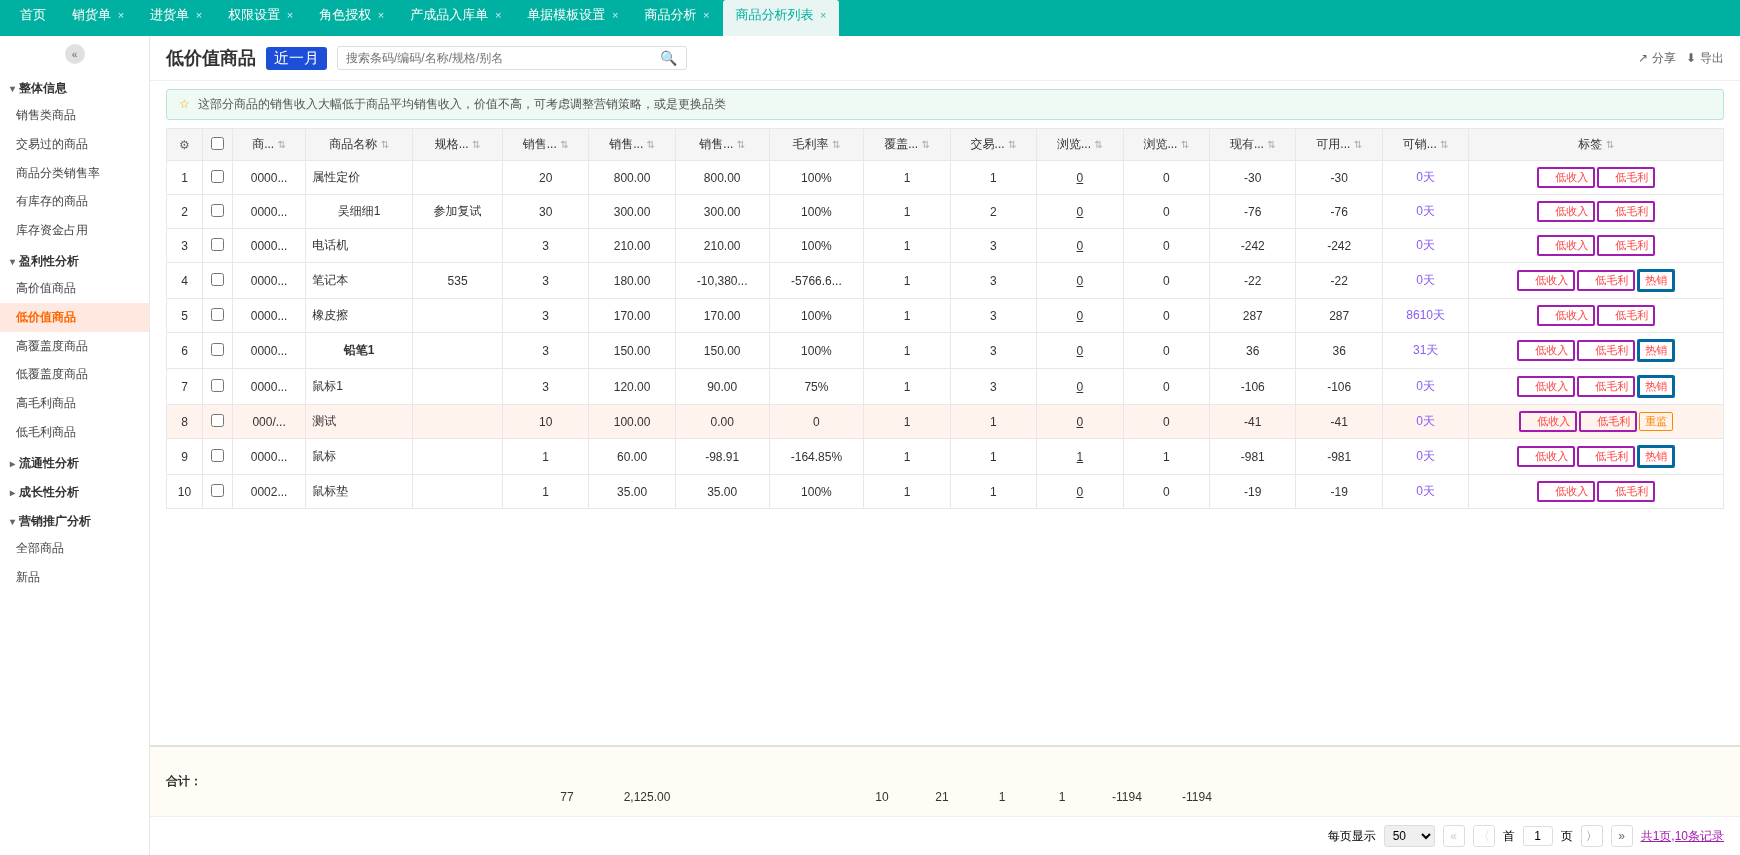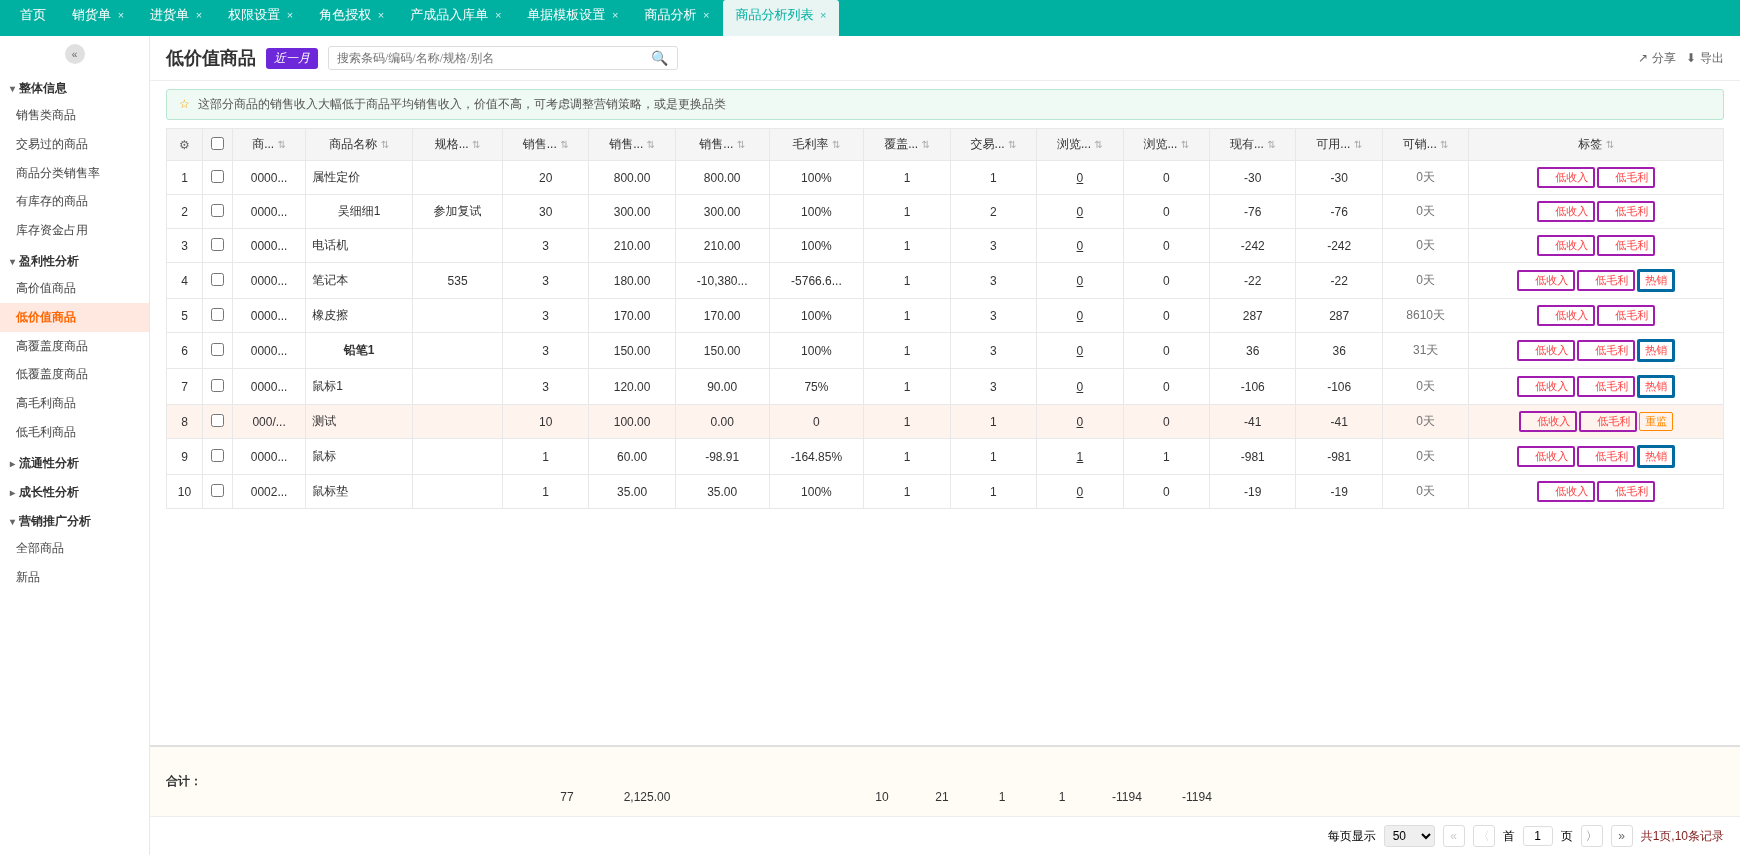--- a/index.html
+++ b/index.html
@@ -99,44 +99,42 @@
       align-items: center;
       gap: 10px;
       border-bottom: 1px solid #eee;
     }
     .page-title {
       font-size: 18px;
       font-weight: bold;
       color: #333;
     }
     .date-badge {
-      background: #6d28d9;
+      background: #1d4ed8;
       color: #fff;
       padding: 2px 8px;
       border-radius: 3px;
-      font-size: 12px;
-      font-style: italic;
+      font-size: 15px;
     }
     .search-box {
       display: flex;
       align-items: center;
       border: 1px solid #ddd;
       border-radius: 3px;
       padding: 3px 8px;
       gap: 5px;
       flex: 1;
       max-width: 350px;
     }
     .search-box input {
       border: none;
       outline: none;
       flex: 1;
       font-size: 12px;
       color: #0f172a;
-      font-family: Liberation Serif, serif;
     }
     .search-icon { color: #ff6600; font-size: 14px; cursor: pointer; }
     .header-actions {
       margin-left: auto;
       display: flex;
       gap: 10px;
     }
     .action-btn {
       display: flex;
       align-items: center;
@@ -193,21 +191,21 @@
     .tag {
       display: inline-block;
       padding: 1px 5px;
       border-radius: 2px;
       font-size: 11px;
       margin: 0 1px;
     }
     .tag-red { color: #ff4444; border: 2px solid #a21caf; padding-left: 16px; }
     .tag-orange { color: #ff8800; border: 1px solid #ff8800; }
     .tag-hot { color: #ff4444; border: 3px solid #0369a1; }
-    .days-red { color: #737373; }
+    .days-red { color: #8b5cf6; }
     .underline { text-decoration: underline; cursor: pointer; }
 
     
     .table-footer {
       border-top: 2px solid #e0e0e0;
       background: #fffbf5;
       padding: 8px 16px;
       display: flex;
       align-items: center;
       gap: 0;
@@ -260,21 +258,21 @@
     }
     .page-btn.disabled { color: #ccc; cursor: not-allowed; }
     .page-input {
       width: 30px;
       border: 1px solid #ddd;
       border-radius: 3px;
       text-align: center;
       padding: 2px;
       font-size: 12px;
     }
-    .pagination-info { color: #7f1d1d; }
+    .pagination-info { color: #a21caf; text-decoration: underline; }
 
     .settings-icon { cursor: pointer; color: #666; }
     .checkbox { cursor: pointer; }
 
     
     .table-container::-webkit-scrollbar { height: 8px; width: 6px; }
     .table-container::-webkit-scrollbar-thumb { background: #ccc; border-radius: 4px; }
     .table-container::-webkit-scrollbar-track { background: #f5f5f5; }
   </style>
 </head>

